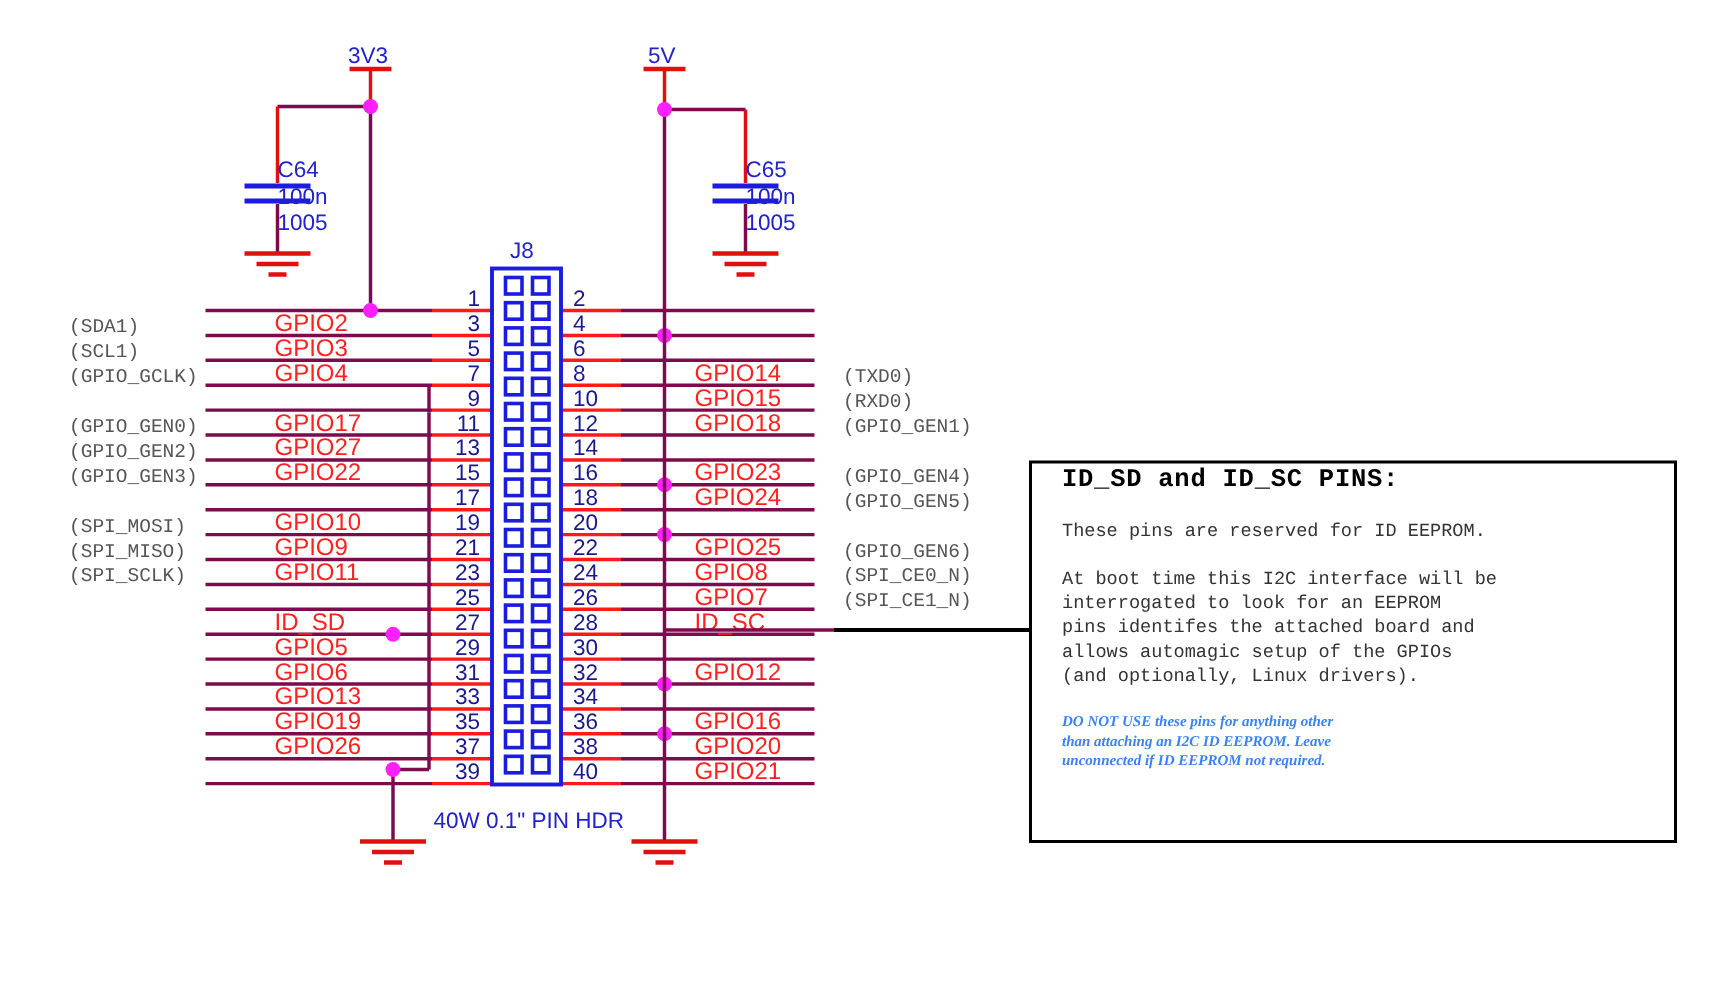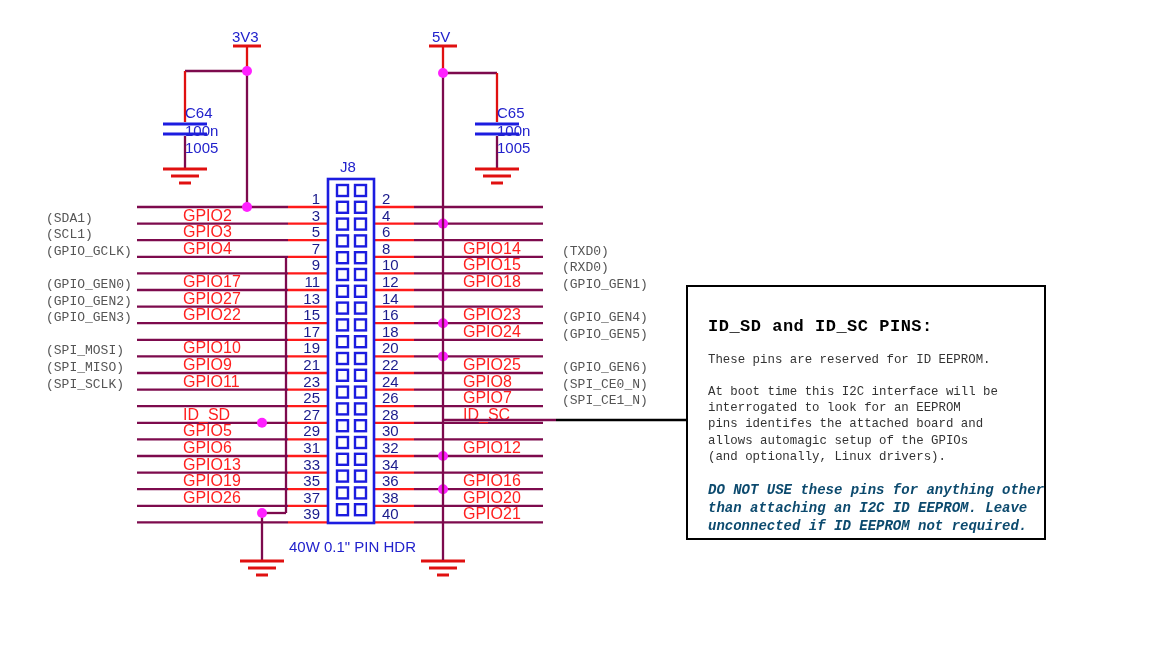--- a/index.html
+++ b/index.html
@@ -31,21 +31,21 @@
   }
   .note-title{
     font-family:"Liberation Mono",monospace;font-weight:bold;
     font-size:17px;color:#000;letter-spacing:0.5px;margin:0 0 12px 0;
   }
   .note-p{
     font-family:"Liberation Mono",monospace;font-size:12.4px;color:#333;
     margin:16px 0 11px 0;line-height:1.30;white-space:pre;
   }
   .note-warn{
-    font-family:Liberation Mono, monospace;font-size:14px;color:#0c4a6e;
+    font-family:Liberation Serif, serif;font-size:10px;color:#3b82f6;
     font-weight:bold;font-style:italic;margin:16px 0 0 0;line-height:1.30;white-space:pre;
   }
 </style>
 </head>
 <body>
 
 <div id="schematic-root">
 
   <svg id="sheet" xmlns="http://www.w3.org/2000/svg" viewBox="0 0 1157 654">
 
@@ -348,21 +348,21 @@
         <text x="382" y="469.6" class="pin-num">34</text>
         <text x="382" y="486.20000000000005" class="pin-num">36</text>
         <text x="382" y="502.8" class="pin-num">38</text>
         <text x="382" y="519.4000000000001" class="pin-num">40</text>
       </g>
 
     <line class="callout" x1="556" y1="420" x2="686" y2="420"></line>
     <line class="wire-dk" x1="443" y1="420" x2="556" y2="420"></line>
   </svg>
 
-  <div class="notebox" style="left:686px;top:285px;width:360px;height:255px;padding:30px 20px;">
+  <div class="notebox" style="left:686px;top:307px;width:432px;height:255px;padding:2px 20px;">
     <div class="note-title">ID_SD and ID_SC PINS:</div>
     <div class="note-p">These pins are reserved for ID EEPROM.</div>
     <div class="note-p">At boot time this I2C interface will be
 interrogated to look for an EEPROM
 pins identifes the attached board and
 allows automagic setup of the GPIOs
 (and optionally, Linux drivers).</div>
     <div class="note-warn">DO NOT USE these pins for anything other
 than attaching an I2C ID EEPROM. Leave
 unconnected if ID EEPROM not required.</div>

